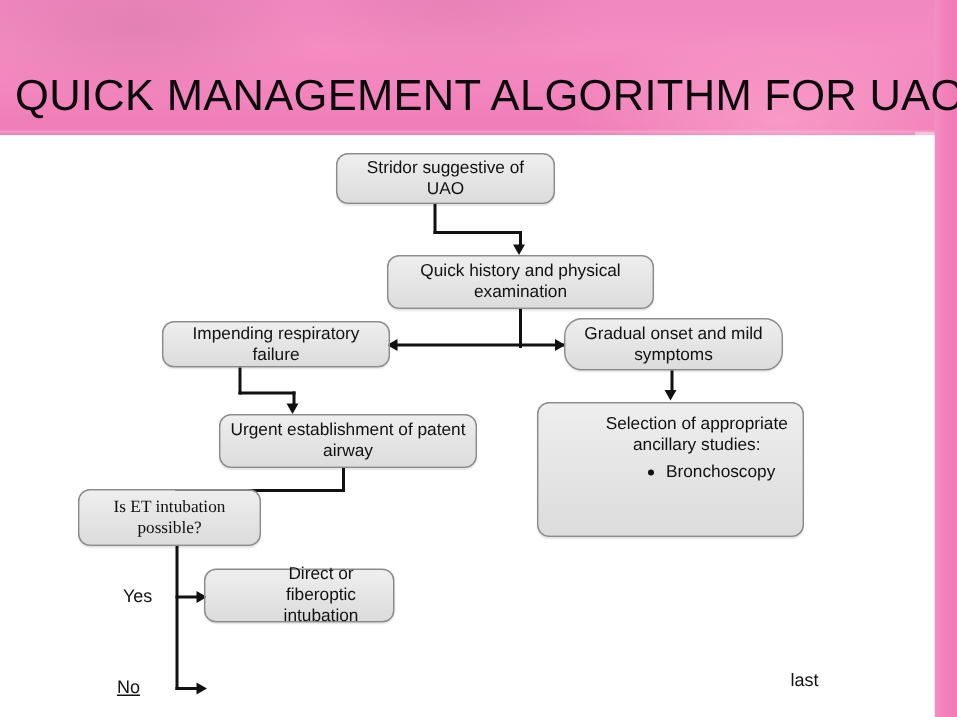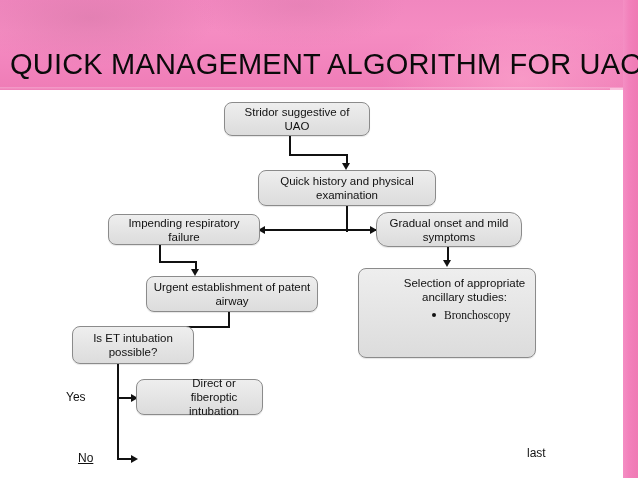--- a/index.html
+++ b/index.html
@@ -41,21 +41,21 @@
     background:linear-gradient(180deg,#eeeeee 0%,#e4e4e4 55%,#dcdcdc 100%);
     border:1px solid #8b8b8b;border-radius:8px;
     color:#111;font-size:11.5px;line-height:14px;text-align:center;
     display:flex;align-items:center;justify-content:center;
     font-family:"Liberation Sans",sans-serif;
     box-shadow:0 1px 1px rgba(0,0,0,.10);
     padding:2px 6px;
   }
   .node.left-align-list{display:block;text-align:center;padding:7px 8px 6px;}
   .node .heading{font-size:11.5px;line-height:14px;}
-  .node ul{margin:3px 0 0 0;padding:0 0 0 42px;text-align:left;list-style:none;font-family:Liberation Serif, serif;}
+  .node ul{margin:3px 0 0 0;padding:0 0 0 42px;text-align:left;list-style:none;}
   .node ul li{position:relative;font-size:11.5px;line-height:16px;}
   .node ul li:before{
     content:"";position:absolute;left:-12px;top:6px;width:4px;height:4px;
     background:#111;border-radius:50%;
   }
 
   .yn-label{position:absolute;font-size:12px;color:#111;font-family:"Liberation Sans",sans-serif;}
 
   .line{position:absolute;background:#111;}
   .line.h{height:2px;}
@@ -116,31 +116,31 @@
       <ul>
         <li>Bronchoscopy</li>
       </ul>
     </div>
 
     <div class="line v" style="left:228px;top:222px;height:16px;"></div>
     <div class="line h" style="left:117px;top:236px;width:113px;"></div>
     <div class="line v" style="left:117px;top:236px;height:9px;"></div>
     <div class="arrow down" style="left:113px;top:243px;"></div>
 
-    <div class="node" style="left:72px;top:236px;width:122px;height:38px;">Is ET intubation possible?</div>
+    <div class="node" style="left:52px;top:236px;width:122px;height:38px;font-family:Liberation Serif, serif;">Is ET intubation possible?</div>
 
     <div class="line v" style="left:117px;top:274px;height:96px;"></div>
 
     <div class="line h" style="left:117px;top:307px;width:17px;"></div>
     <div class="arrow right" style="left:131px;top:304px;"></div>
 
     <div class="line h" style="left:117px;top:368px;width:17px;"></div>
     <div class="arrow right" style="left:131px;top:365px;"></div>
 
-    <div class="yn-label" style="left:66px;top:300px;">Yes</div>
+    <div class="yn-label" style="left:82px;top:300px;">Yes</div>
     <div class="yn-label" style="left:78px;top:361px;text-decoration:underline;">No</div>
 
     <div class="node" style="left:136px;top:289px;width:127px;height:36px;padding-left:35px;">Direct or fiberoptic intubation</div>
 
 
   </div>
 
   <div id="last-label">last</div>
 
 </div>

